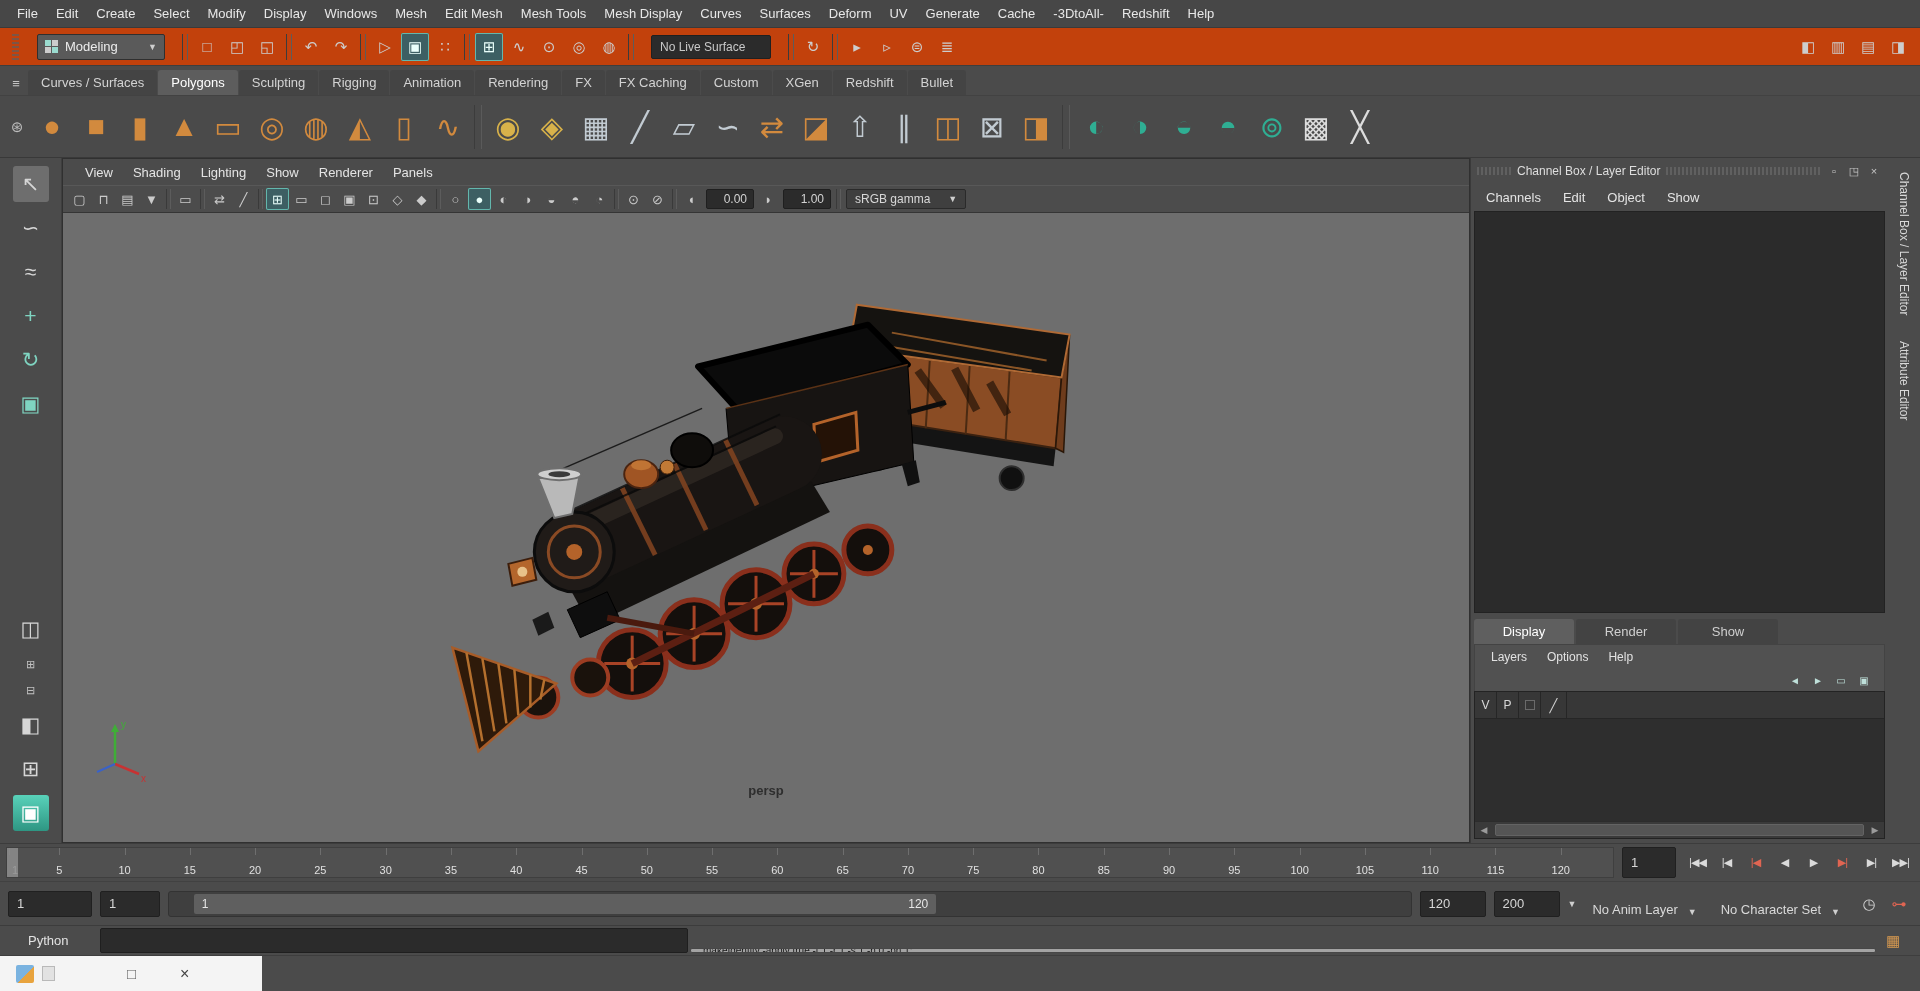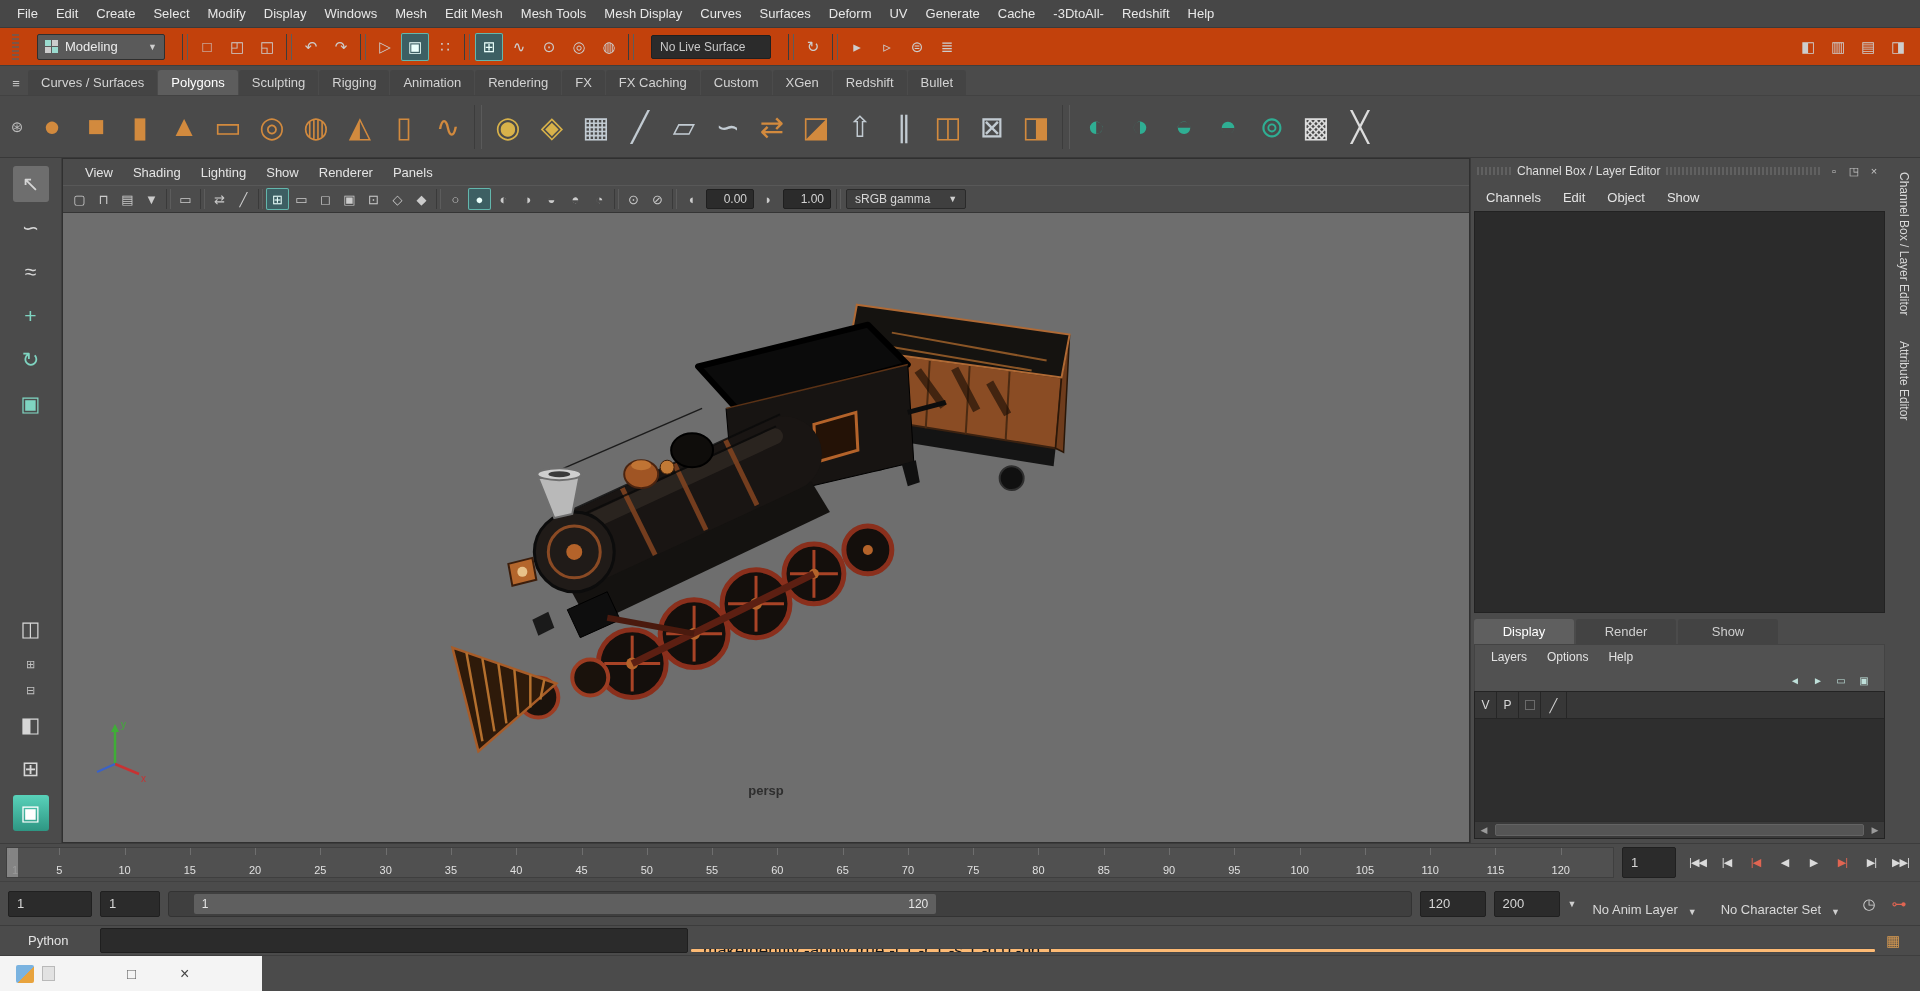--- a/index.html
+++ b/index.html
@@ -112,21 +112,21 @@
   .rf-a{width:84px;} .rf-b{width:60px;} .rf-c{width:66px;} .rf-d{width:66px;}
   .range-slider{flex:1;height:26px;background:#3f3f3f;border:1px solid #333333;border-radius:3px;position:relative;}
   .range-inner{position:absolute;top:2px;bottom:2px;background:#5f5f5f;border-radius:2px;display:flex;align-items:center;justify-content:space-between;padding:0 8px;color:#e6e6e6;font-size:12px;}
   .flat-dd{height:26px;display:flex;align-items:flex-end;gap:10px;padding:0 8px;color:#d9d9d9;white-space:nowrap;}
   .rr-icon{width:26px;height:26px;display:flex;align-items:center;justify-content:center;font-size:15px;color:#cdcdcd;}
 
   
   .command-row{height:30px;background:#4b4b4b;border-top:1px solid #3c3c3c;display:flex;align-items:stretch;padding:2px 12px;gap:2px;}
   .cmd-label{width:86px;display:flex;align-items:center;padding-left:16px;color:#e2e2e2;}
   .cmd-input{width:588px;background:#2b2b2b;border:1px solid #1f1f1f;border-radius:2px;}
-  .cmd-output{flex:1;background:#fdba74;border:1px solid #474747;border-radius:2px;display:flex;align-items:center;padding-left:12px;color:#161616;font-size:17px;white-space:nowrap;overflow:hidden;margin-top:20px;}
+  .cmd-output{flex:1;background:#a3a3a3;border:1px solid #474747;border-radius:2px;display:flex;align-items:center;padding-left:12px;color:#161616;font-size:10px;white-space:nowrap;overflow:hidden;margin-top:20px;}
   .cmd-icon{width:30px;display:flex;align-items:center;justify-content:center;font-size:15px;}
 
   
   .bottom-row{height:36px;background:#4b4b4b;border-top:1px solid #3e3e3e;position:relative;}
   .taskbar-fragment{position:absolute;left:0;top:0;bottom:0;width:262px;background:#f4f4f4;display:flex;align-items:center;padding-left:16px;}
   .tf-appicon{width:18px;height:18px;border-radius:2px;background:linear-gradient(135deg,#7ab3e0 55%,#e8a33d 55%);}
   .tf-icon2{width:13px;height:15px;border:1px solid #b9b9b9;background:#e2e2e2;margin-left:8px;}
   .tf-max{margin-left:72px;color:#5a5a5a;font-size:15px;}
   .tf-close{margin-left:44px;color:#444444;font-size:16px;}
 </style>

